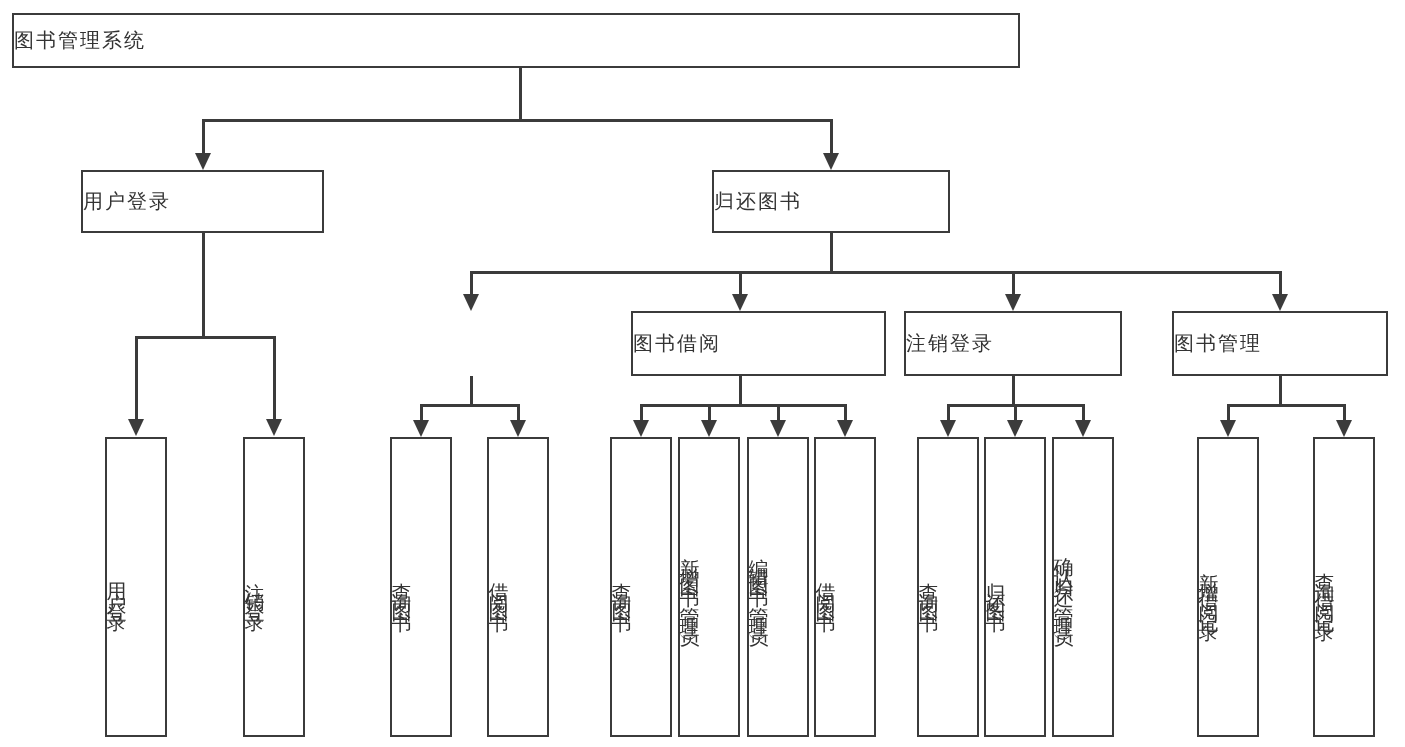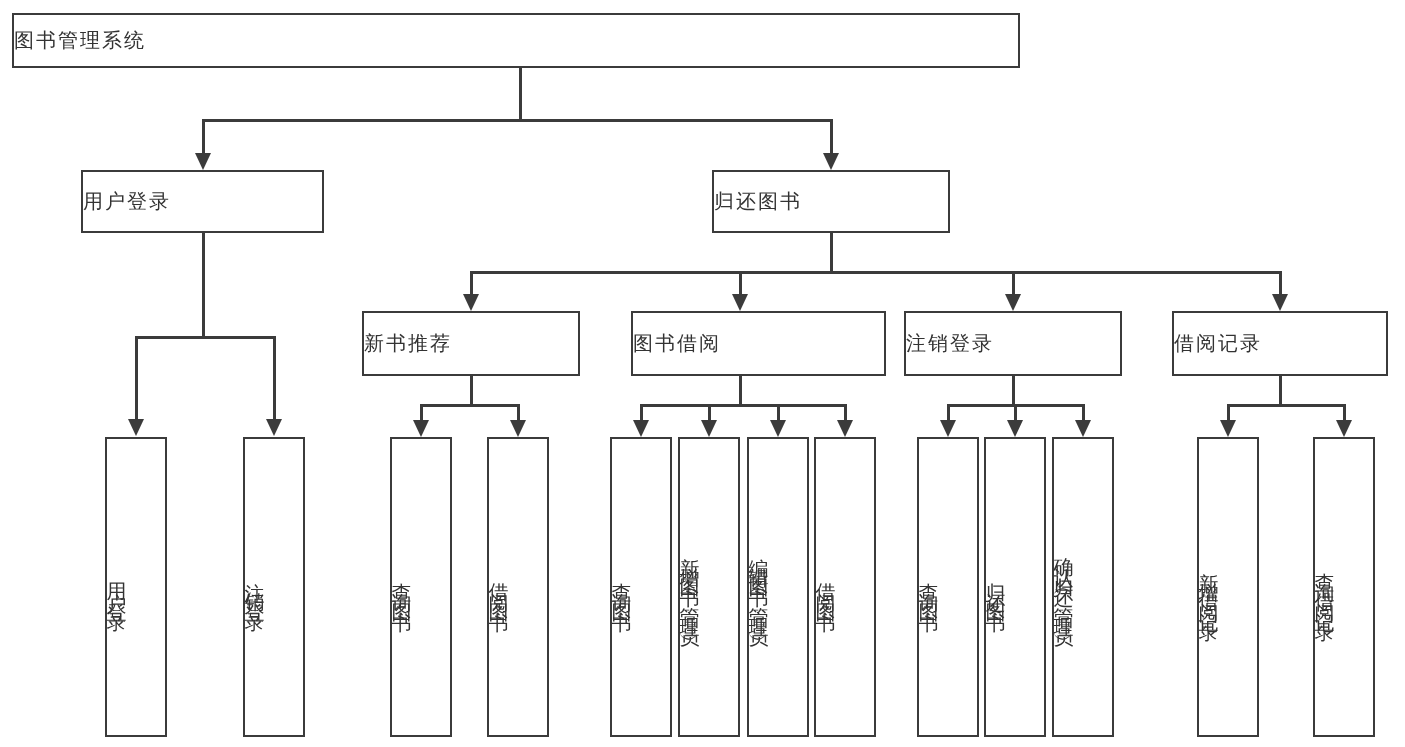--- a/index.html
+++ b/index.html
@@ -90,31 +90,28 @@
   <div class="h-line" style="left:469.5px; top:271px; width:812px;"></div>
   <div class="v-line" style="left:469.5px; top:271px; height:24px;"></div>
   <div class="arrow" style="left:463px; top:294px;"></div>
   <div class="v-line" style="left:738.5px; top:271px; height:24px;"></div>
   <div class="arrow" style="left:732px; top:294px;"></div>
   <div class="v-line" style="left:1011.5px; top:271px; height:24px;"></div>
   <div class="arrow" style="left:1005px; top:294px;"></div>
   <div class="v-line" style="left:1278.5px; top:271px; height:24px;"></div>
   <div class="arrow" style="left:1272px; top:294px;"></div>
 
-  <div class="node" style="left:362px; top:311px; width:218px; height:65px;">
-    <span class="lbl">新书推荐</span>
-  </div>
   <div class="node" style="left:631px; top:311px; width:255px; height:65px;">
     <span class="lbl">图书借阅</span>
   </div>
   <div class="node" style="left:904px; top:311px; width:218px; height:65px;">
     <span class="lbl">注销登录</span>
   </div>
   <div class="node" style="left:1172px; top:311px; width:216px; height:65px;">
-    <span class="lbl">借阅记录</span>
+    <span class="lbl">图书管理</span>
   </div>
 
   <div class="v-line" style="left:469.5px; top:376px; height:31px;"></div>
   <div class="h-line" style="left:419.5px; top:404px; width:100px;"></div>
   <div class="v-line" style="left:419.5px; top:404px; height:17px;"></div>
   <div class="arrow" style="left:413px; top:420px;"></div>
   <div class="v-line" style="left:516.5px; top:404px; height:17px;"></div>
   <div class="arrow" style="left:510px; top:420px;"></div>
 
   <div class="v-line" style="left:738.5px; top:376px; height:31px;"></div>

